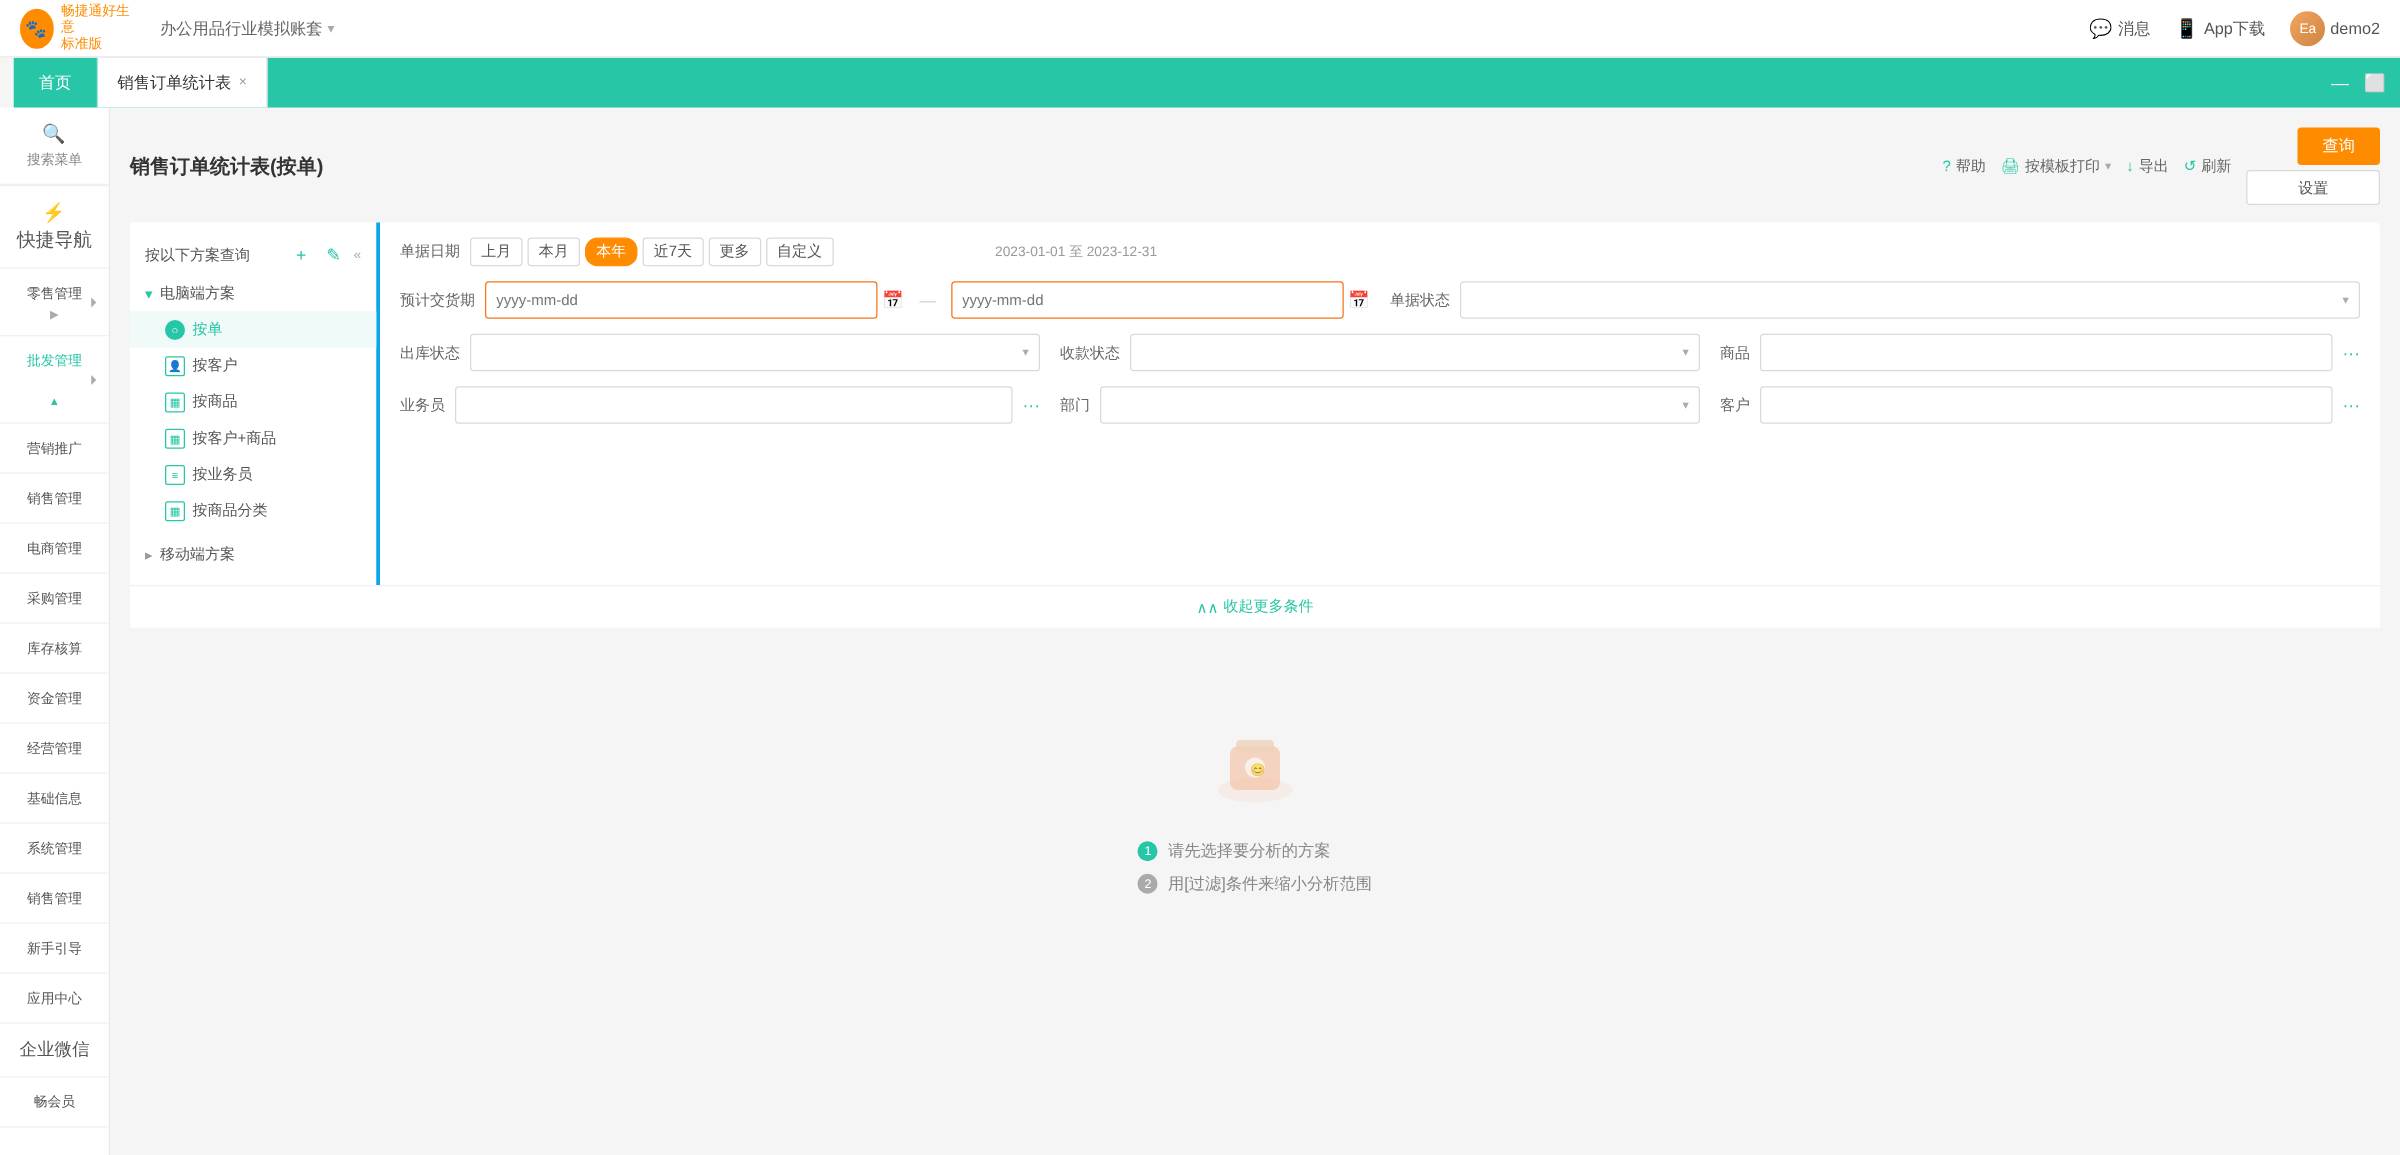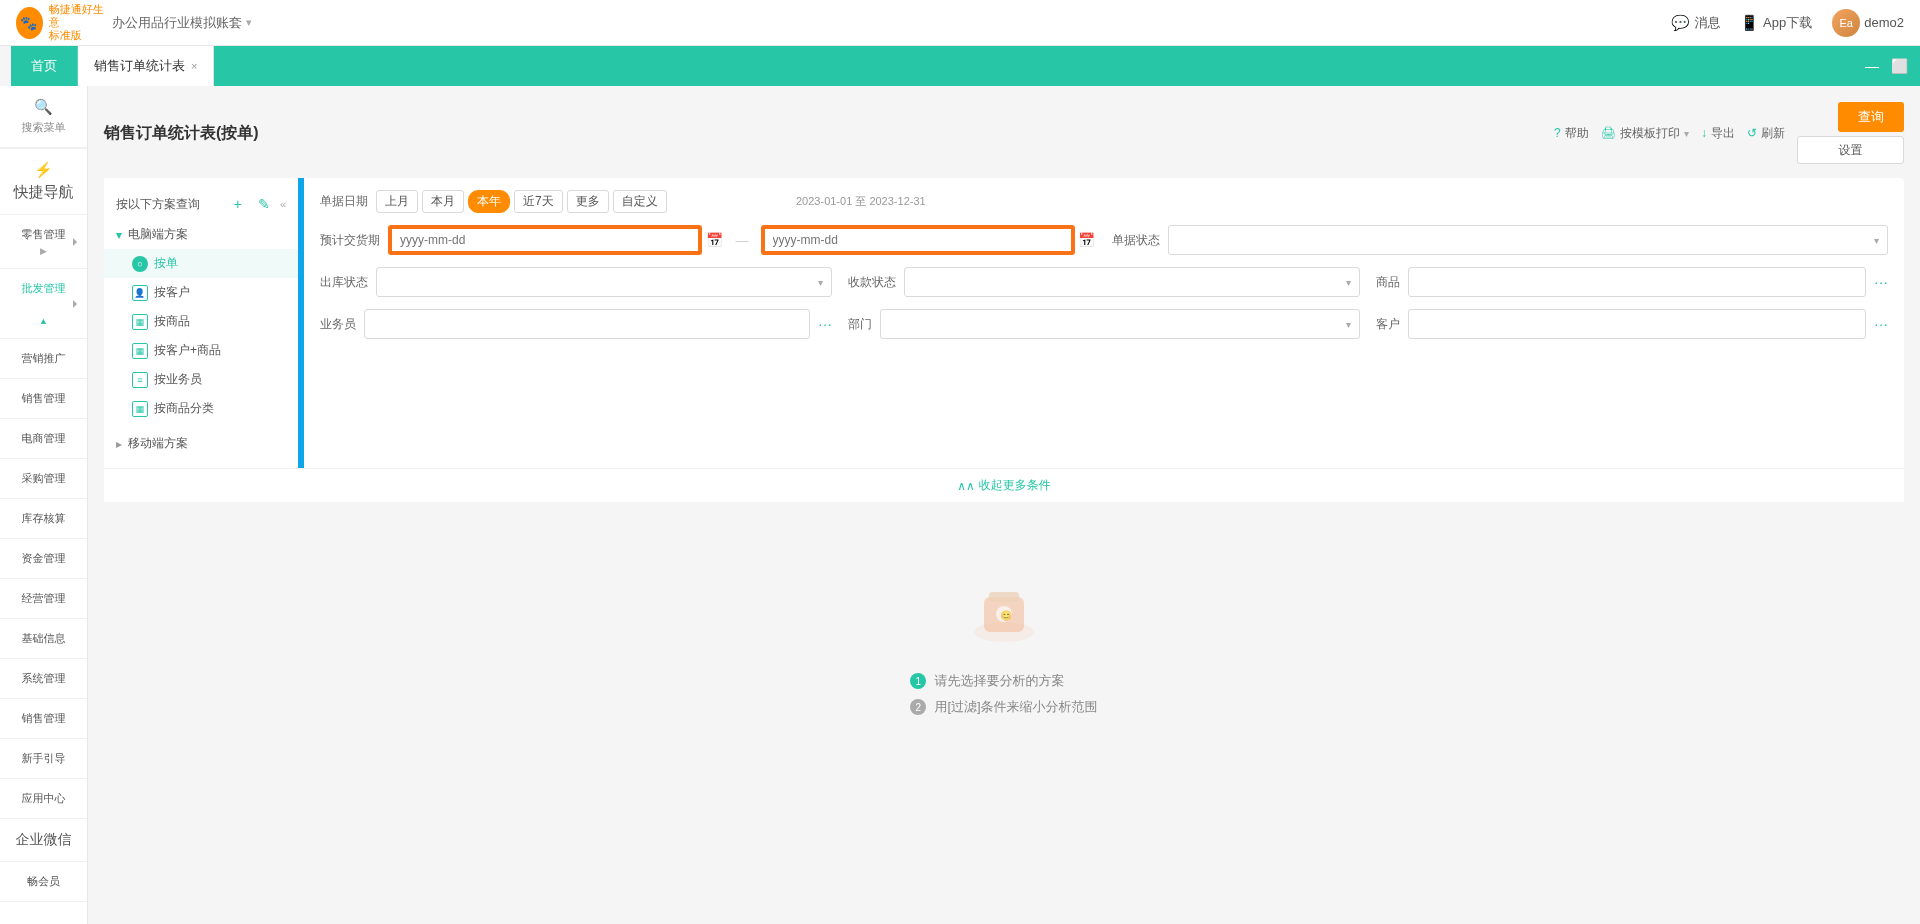--- a/index.html
+++ b/index.html
@@ -26,21 +26,21 @@
     .logo-icon {
       width: 32px; height: 32px;
       background: #ff8c00;
       border-radius: 50%;
       display: flex; align-items: center; justify-content: center;
       color: #fff; font-size: 14px; font-weight: bold;
     }
     .logo-text { font-size: 11px; color: #ff8c00; line-height: 1.2; }
     .top-bar-title {
       display: flex; align-items: center; gap: 4px;
-      color: #666; font-size: 13px; margin-left: 8px;
+      color: #666; font-size: 13px; margin-left: 24px;
     }
     .top-bar-right {
       margin-left: auto;
       display: flex; align-items: center; gap: 20px;
     }
     .top-bar-right .btn-item {
       display: flex; align-items: center; gap: 4px;
       color: #555; font-size: 13px; cursor: pointer;
     }
     .user-avatar {
@@ -151,21 +151,21 @@
 
     
     .filter-layout {
       display: flex;
       gap: 0;
     }
     .scheme-panel {
       width: 200px;
       flex-shrink: 0;
       background: #fff;
-      border-right: 6px solid #0ea5e9;
+      border-right: 3px solid #0ea5e9;
       padding: 10px 0;
     }
     .scheme-header {
       display: flex; align-items: center; justify-content: space-between;
       padding: 6px 12px;
       font-size: 12px; color: #555;
     }
     .scheme-header-btns { display: flex; align-items: center; gap: 6px; }
     .scheme-header-btn {
       width: 20px; height: 20px;
@@ -326,21 +326,21 @@
     }
     .tip-num.n1 { background: #26c6a6; }
     .tip-num.n2 { background: #aaa; }
 
     .date-input-wrap {
       display: flex; align-items: center; gap: 4px; flex: 1;
     }
     .date-input {
       flex: 1;
       height: 30px;
-      border: 4px solid #f97316;
+      border: 1px solid #f97316;
       border-radius: 3px;
       padding: 0 8px 0 8px;
       font-size: 12px;
       color: #bbb;
       outline: none;
     }
     .cal-icon { color: #ff8c00; font-size: 14px; flex-shrink: 0; cursor: pointer; }
   </style>
 </head>
 <body>

